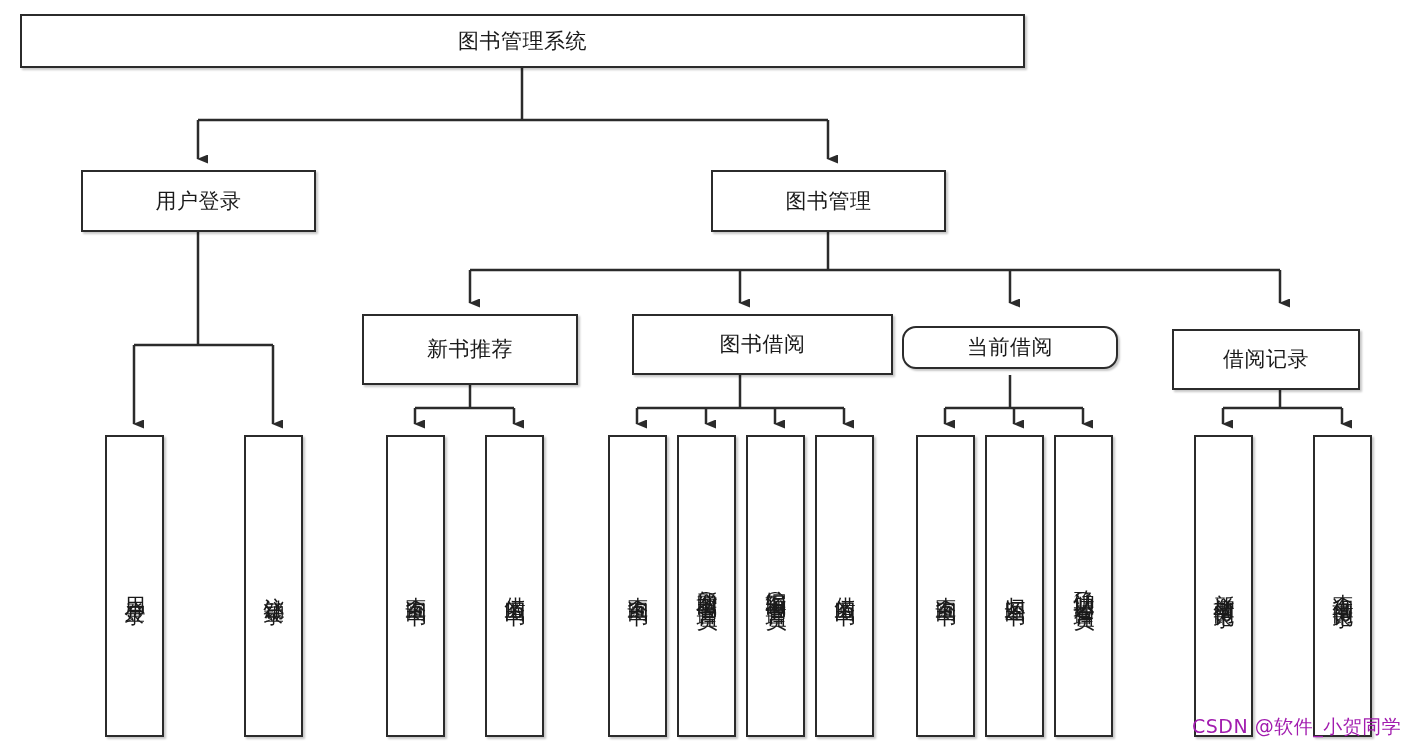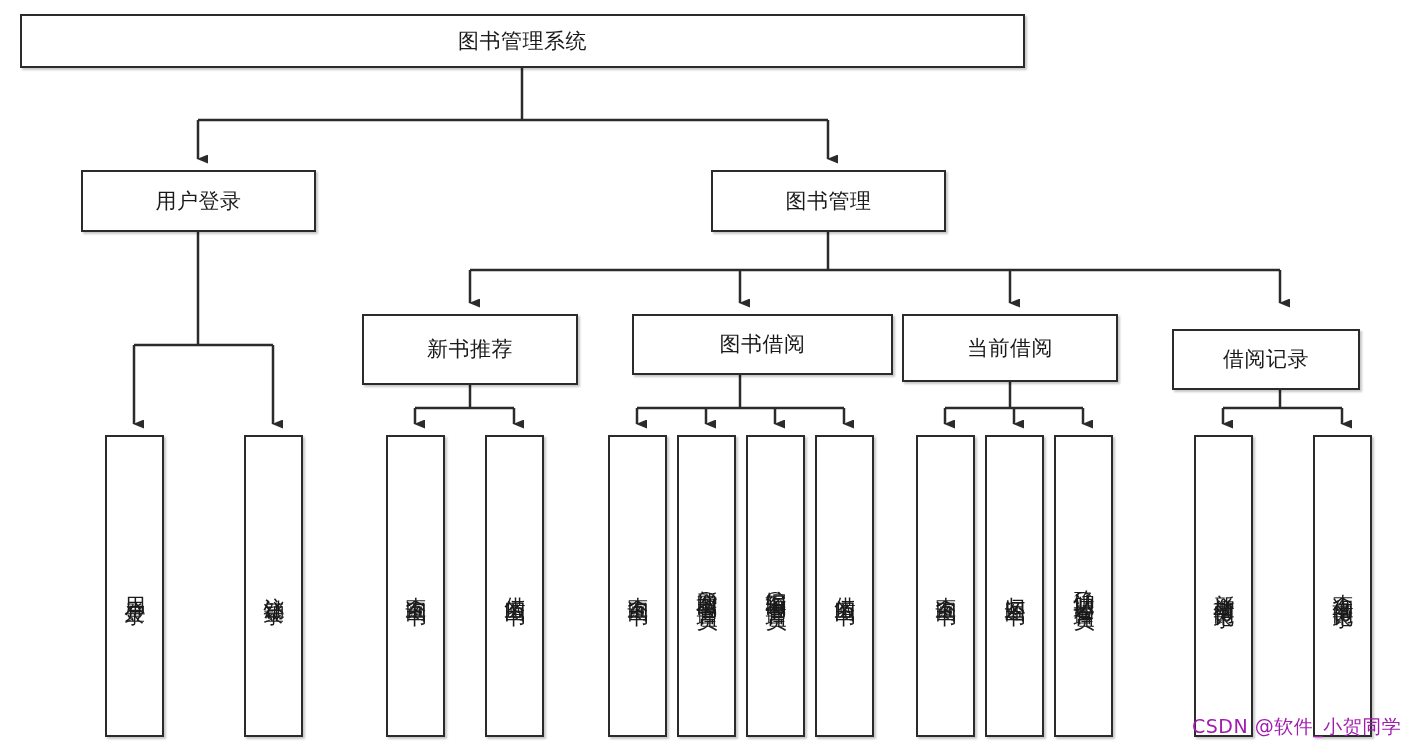--- a/index.html
+++ b/index.html
@@ -121,21 +121,21 @@
       </div>
     </div>
 
   <div id="level3-nodes">
       <div class="node-box" style="left: 362px; top: 314px; width: 216px; height: 71px;">
         <span class="node-label">新书推荐</span>
       </div>
       <div class="node-box" style="left: 632px; top: 314px; width: 261px; height: 61px;">
         <span class="node-label">图书借阅</span>
       </div>
-      <div class="node-box" style="left: 902px; top: 314px; width: 216px; height: 68px;">
+      <div class="node-box" style="left: 902px; top: 326px; width: 216px; height: 43px; border-radius: 14px;">
         <span class="node-label">当前借阅</span>
       </div>
       <div class="node-box" style="left: 1172px; top: 329px; width: 188px; height: 61px;">
         <span class="node-label">借阅记录</span>
       </div>
     </div>
 
   <div id="leaf-nodes">
       <div class="node-box vertical" style="left: 105px; top: 435px; width: 59px; height: 302px;">
         <span class="node-label">用户登录</span>

